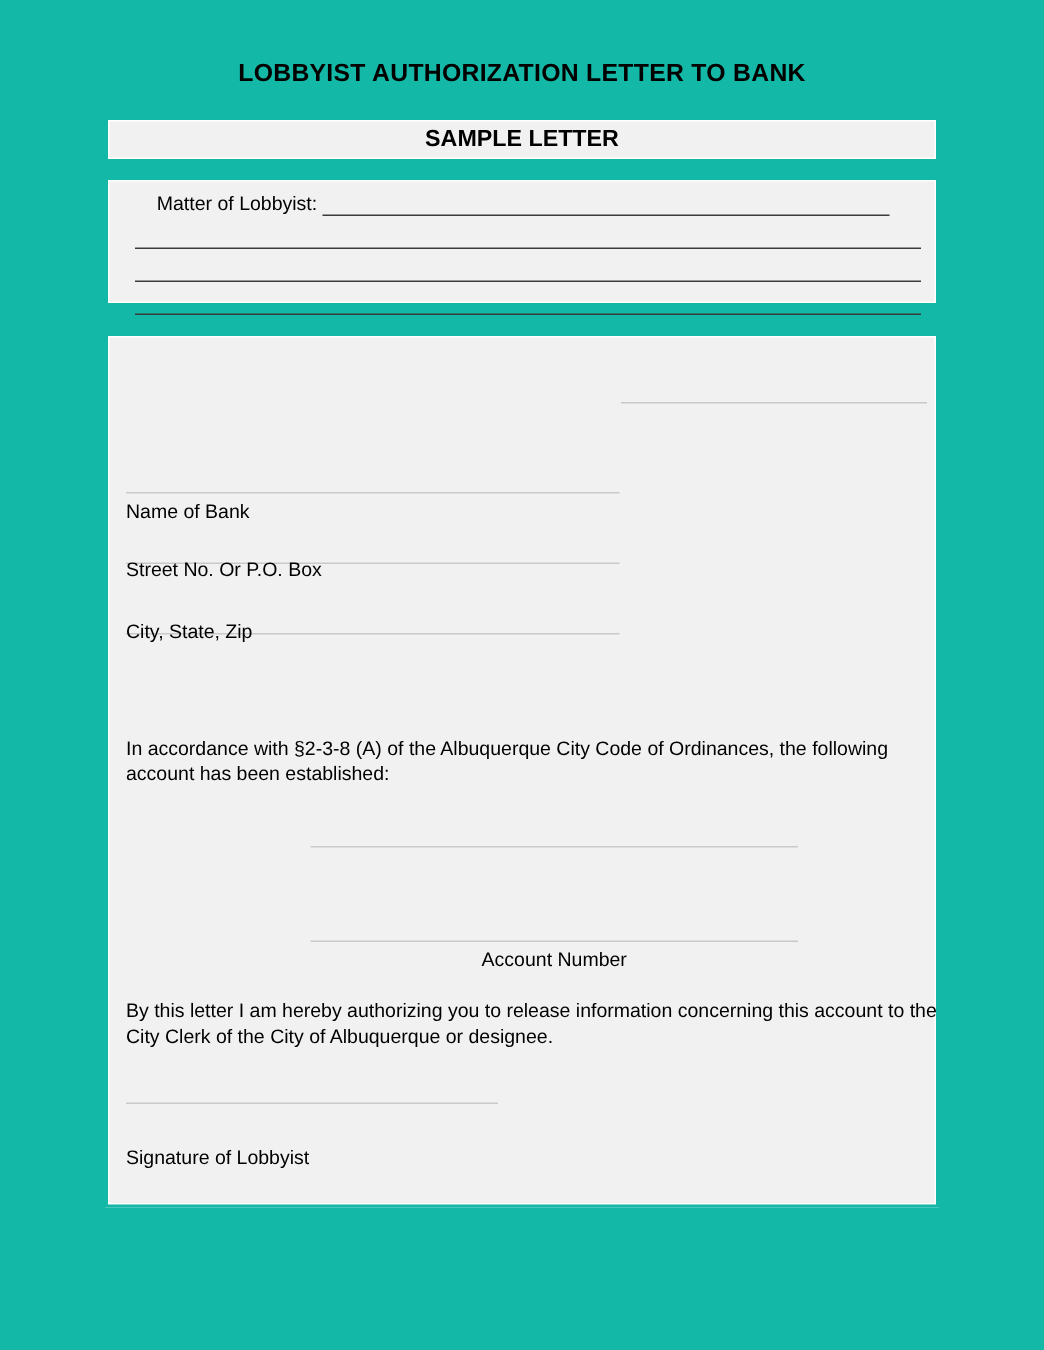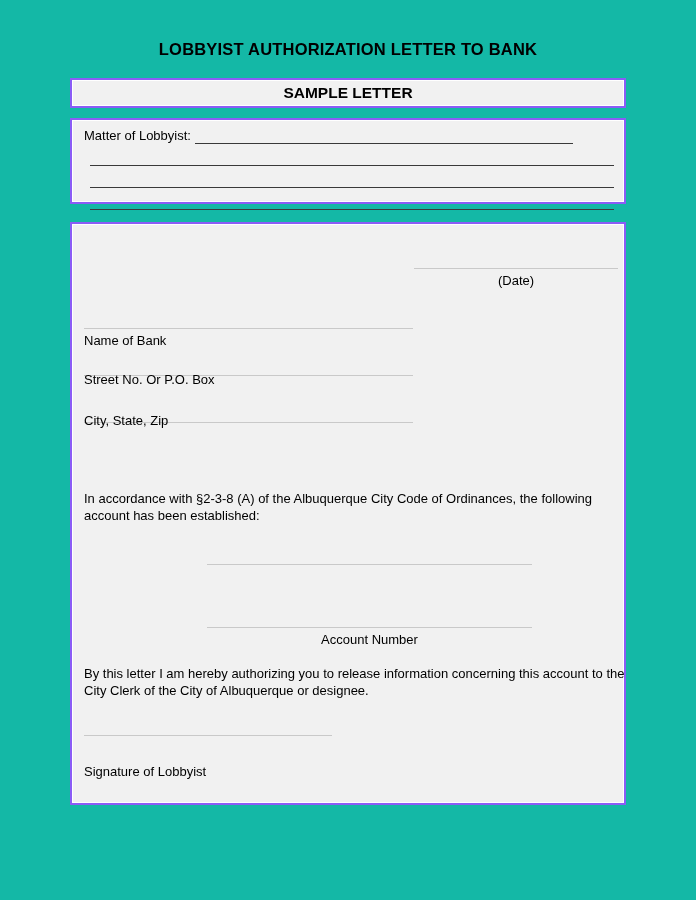--- a/index.html
+++ b/index.html
@@ -31,21 +31,21 @@
     text-align: center;
     font-size: 16.5px;
     font-weight: bold;
     letter-spacing: 0.2px;
   }
 
   
   .panel {
     position: absolute;
     background: #f1f1f1;
-    border: 2px solid #8b5cf6;
+    border: 2px solid #14b8a6;
     box-shadow: inset 0 0 0 1px #ffffff;
     box-sizing: border-box;
   }
 
   .banner {
     left: 70px;
     top: 78px;
     width: 556px;
     height: 30px;
   }
@@ -78,20 +78,21 @@
   .matter-inner {
     position: absolute;
     left: 12px;
     top: 7px;
     right: 10px;
   }
   .matter-row1 {
     font-size: 13px;
     white-space: nowrap;
     line-height: 17px;
+    text-align: center;
   }
   .matter-label {
     display: inline-block;
     vertical-align: baseline;
   }
   .fill-rule {
     display: inline-block;
     vertical-align: bottom;
     border-bottom: 1.4px solid #3a3a3a;
     height: 13px;
@@ -169,21 +170,20 @@
       <div class="matter-rule"></div>
       <div class="matter-rule"></div>
       <div class="matter-rule"></div>
     </div>
   </div>
 
   <div class="panel letter-box">
     <div class="letter-inner">
 
       <div class="grule date-rule"></div>
-      <div class="lt date-label">(Date)</div>
 
       <div class="grule bank-rule"></div>
       <div class="lt bank-label">Name of Bank</div>
 
       <div class="grule street-rule"></div>
       <div class="lt street-label">Street No. Or P.O. Box</div>
 
       <div class="grule city-rule"></div>
       <div class="lt city-label">City, State, Zip</div>
 

